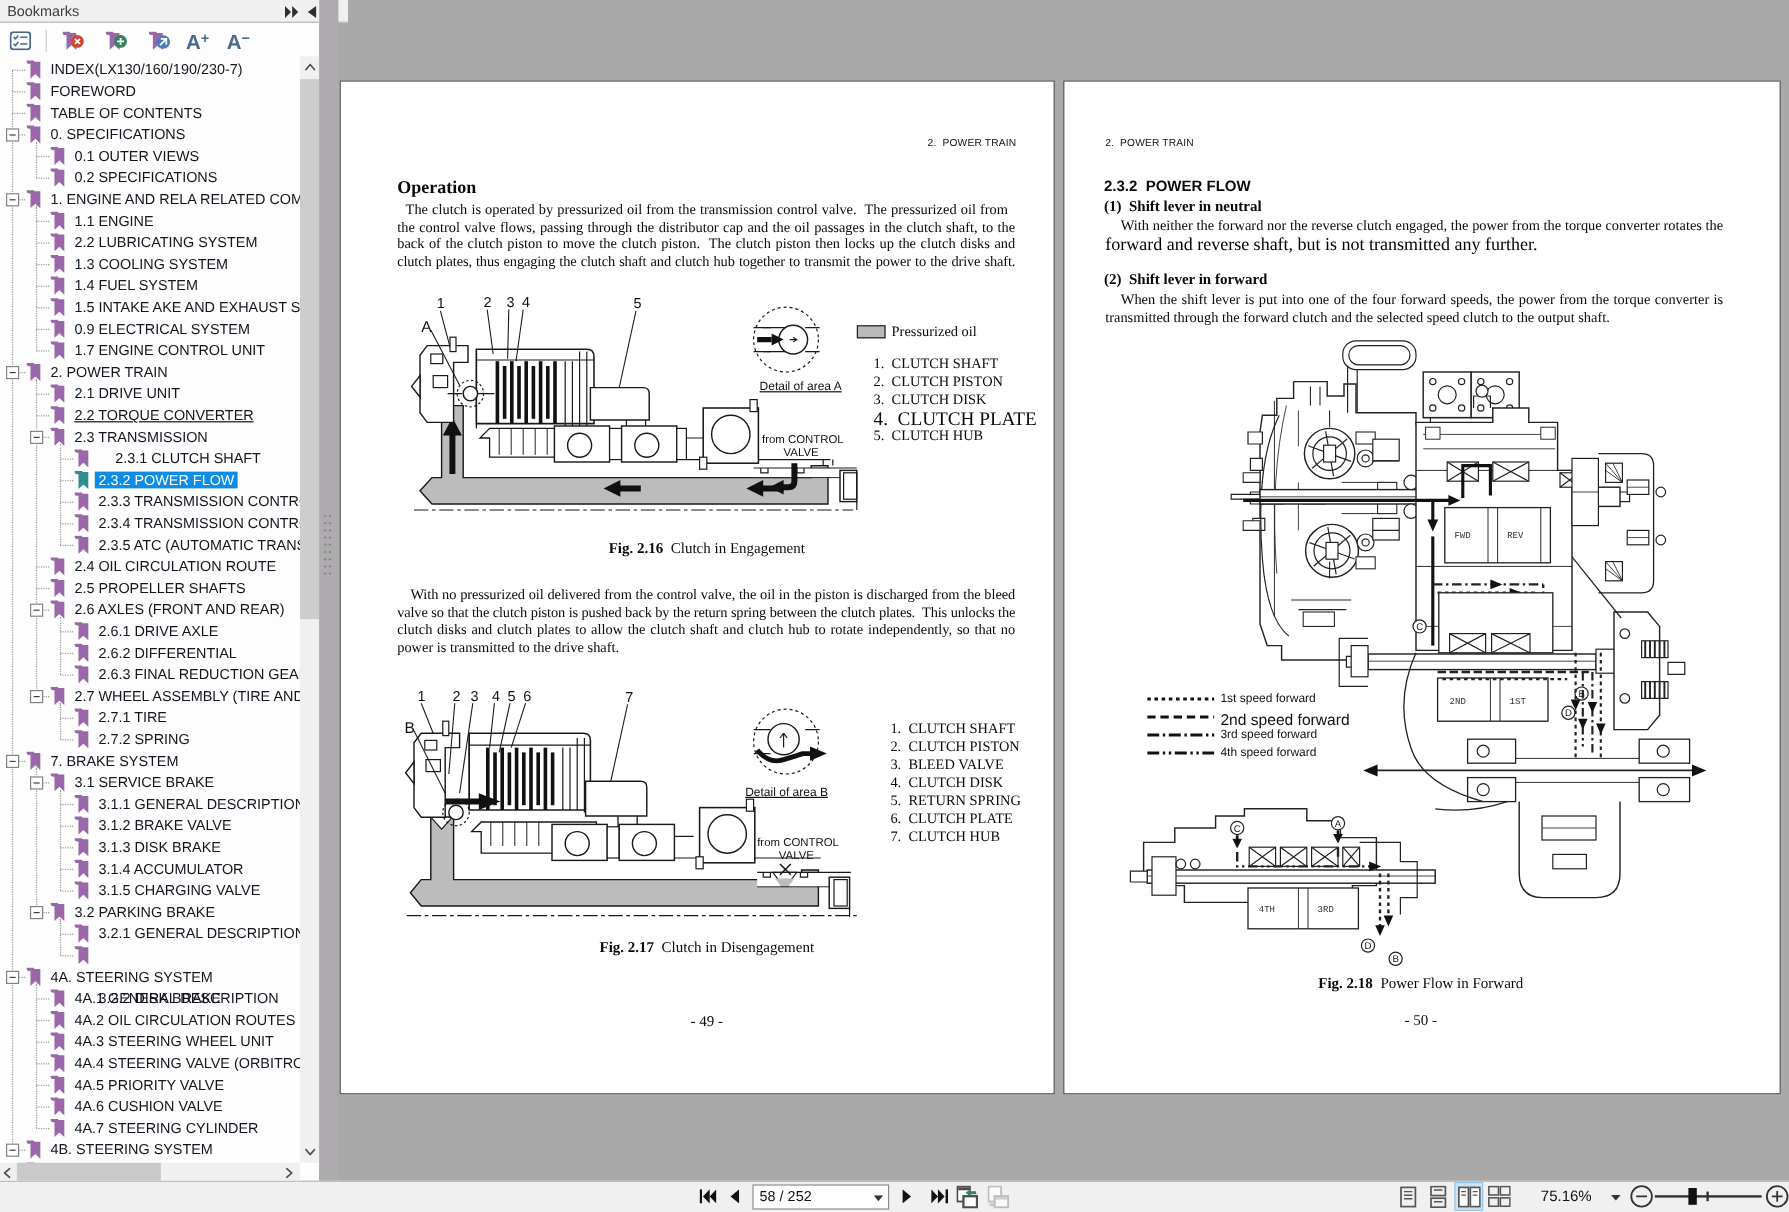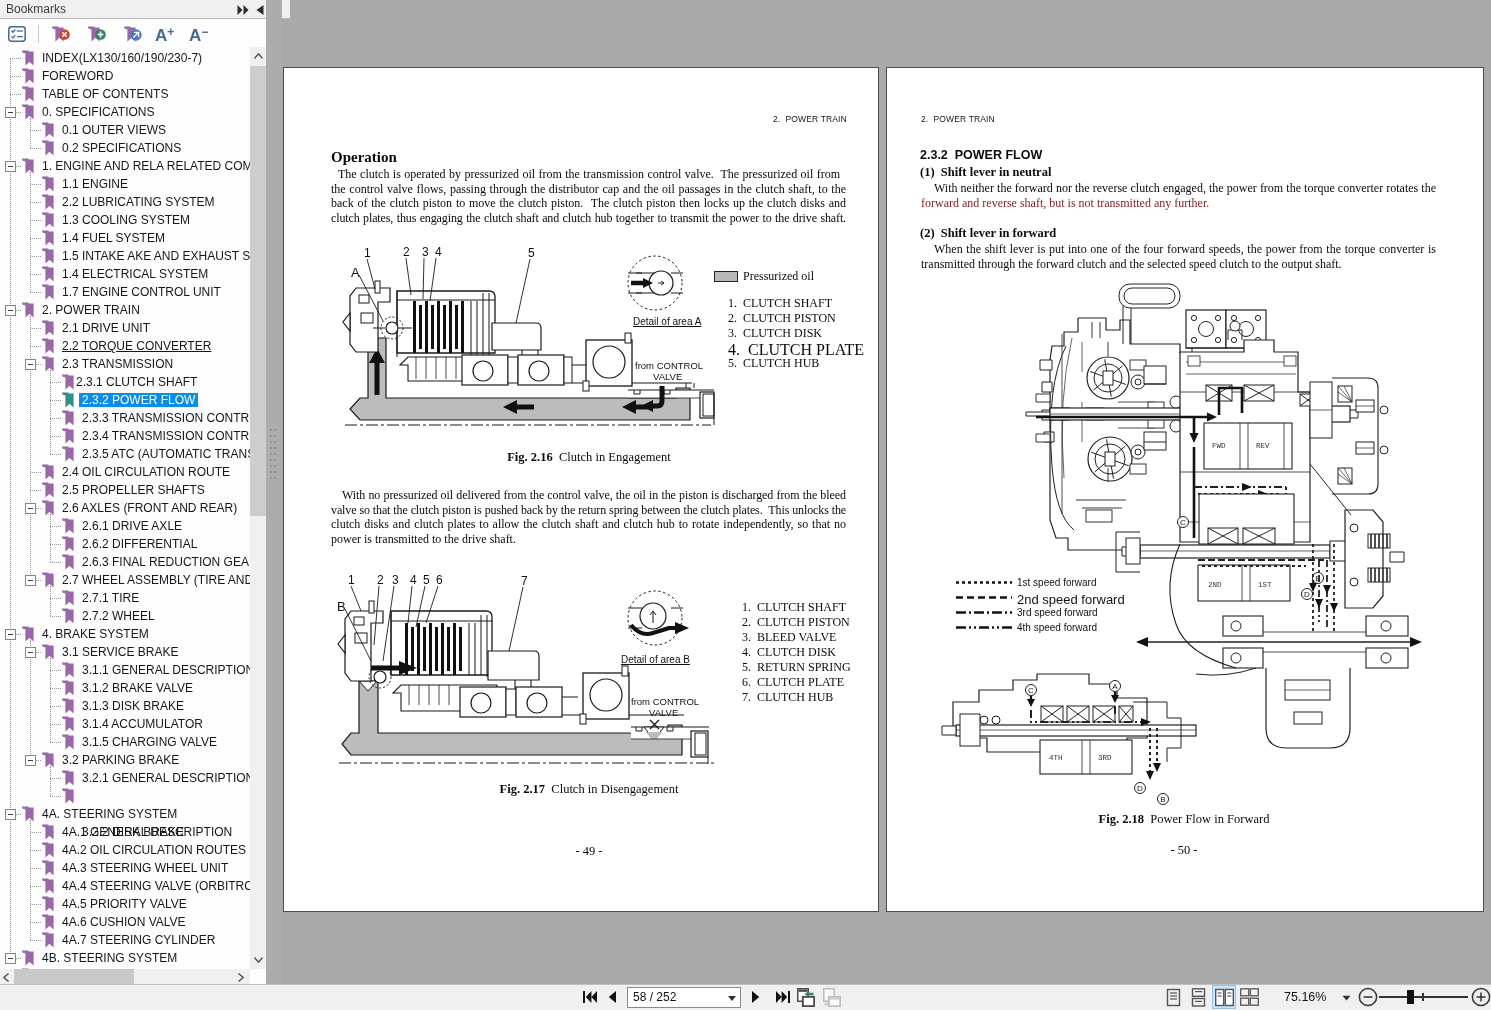--- a/index.html
+++ b/index.html
@@ -156,21 +156,21 @@
     <svg class="abs" style="left:42px;top:201px" width="13" height="16" viewBox="0 0 13 16">
       <path d="M0,0.5 H6.5 V3.2 H2.6 Q0,3.2 0,0.8 Z" fill="#9a67a8"></path>
       <path d="M3.4,1.4 H11.6 V15.6 L7.5,11.7 L3.4,15.4 Z" fill="#9a67a8"></path>
     </svg>
     <div class="row" style="left:62px;top:200px">1.5 INTAKE AKE AND EXHAUST SYSTEM</div>
     <div class="doth" style="left:30px;top:227px;width:11px"></div>
     <svg class="abs" style="left:42px;top:219px" width="13" height="16" viewBox="0 0 13 16">
       <path d="M0,0.5 H6.5 V3.2 H2.6 Q0,3.2 0,0.8 Z" fill="#9a67a8"></path>
       <path d="M3.4,1.4 H11.6 V15.6 L7.5,11.7 L3.4,15.4 Z" fill="#9a67a8"></path>
     </svg>
-    <div class="row" style="left:62px;top:218px">1.4 ELECTRICAL SYSTEM</div>
+    <div class="row" style="left:62px;top:218px">0.9 ELECTRICAL SYSTEM</div>
     <div class="doth" style="left:30px;top:245px;width:11px"></div>
     <svg class="abs" style="left:42px;top:237px" width="13" height="16" viewBox="0 0 13 16">
       <path d="M0,0.5 H6.5 V3.2 H2.6 Q0,3.2 0,0.8 Z" fill="#9a67a8"></path>
       <path d="M3.4,1.4 H11.6 V15.6 L7.5,11.7 L3.4,15.4 Z" fill="#9a67a8"></path>
     </svg>
     <div class="row" style="left:62px;top:236px">1.7 ENGINE CONTROL UNIT</div>
     <div class="doth" style="left:10px;top:263px;width:11px"></div>
     <div class="box" style="left:5px;top:258px">
       <i></i>
     </div>
@@ -198,21 +198,21 @@
     <svg class="abs" style="left:42px;top:309px" width="13" height="16" viewBox="0 0 13 16">
       <path d="M0,0.5 H6.5 V3.2 H2.6 Q0,3.2 0,0.8 Z" fill="#9a67a8"></path>
       <path d="M3.4,1.4 H11.6 V15.6 L7.5,11.7 L3.4,15.4 Z" fill="#9a67a8"></path>
     </svg>
     <div class="row" style="left:62px;top:308px">2.3 TRANSMISSION</div>
     <div class="doth" style="left:50px;top:335px;width:11px"></div>
     <svg class="abs" style="left:62px;top:327px" width="13" height="16" viewBox="0 0 13 16">
       <path d="M0,0.5 H6.5 V3.2 H2.6 Q0,3.2 0,0.8 Z" fill="#9a67a8"></path>
       <path d="M3.4,1.4 H11.6 V15.6 L7.5,11.7 L3.4,15.4 Z" fill="#9a67a8"></path>
     </svg>
-    <div class="row" style="left:76px;top:326px">2.3.1 CLUTCH SHAFT</div>
+    <div class="row" style="left:96px;top:326px">2.3.1 CLUTCH SHAFT</div>
     <div class="doth" style="left:50px;top:353px;width:11px"></div>
     <svg class="abs" style="left:62px;top:345px" width="13" height="16" viewBox="0 0 13 16">
       <path d="M0,0.5 H6.5 V3.2 H2.6 Q0,3.2 0,0.8 Z" fill="#2f8e8e"></path>
       <path d="M3.4,1.4 H11.6 V15.6 L7.5,11.7 L3.4,15.4 Z" fill="#2f8e8e"></path>
     </svg>
     <div class="row" style="left:79px;top:344px"><span class="sel">2.3.2 POWER FLOW</span></div>
     <div class="doth" style="left:50px;top:371px;width:11px"></div>
     <svg class="abs" style="left:62px;top:363px" width="13" height="16" viewBox="0 0 13 16">
       <path d="M0,0.5 H6.5 V3.2 H2.6 Q0,3.2 0,0.8 Z" fill="#9a67a8"></path>
       <path d="M3.4,1.4 H11.6 V15.6 L7.5,11.7 L3.4,15.4 Z" fill="#9a67a8"></path>
@@ -282,30 +282,30 @@
     <svg class="abs" style="left:62px;top:543px" width="13" height="16" viewBox="0 0 13 16">
       <path d="M0,0.5 H6.5 V3.2 H2.6 Q0,3.2 0,0.8 Z" fill="#9a67a8"></path>
       <path d="M3.4,1.4 H11.6 V15.6 L7.5,11.7 L3.4,15.4 Z" fill="#9a67a8"></path>
     </svg>
     <div class="row" style="left:82px;top:542px">2.7.1 TIRE</div>
     <div class="doth" style="left:50px;top:569px;width:11px"></div>
     <svg class="abs" style="left:62px;top:561px" width="13" height="16" viewBox="0 0 13 16">
       <path d="M0,0.5 H6.5 V3.2 H2.6 Q0,3.2 0,0.8 Z" fill="#9a67a8"></path>
       <path d="M3.4,1.4 H11.6 V15.6 L7.5,11.7 L3.4,15.4 Z" fill="#9a67a8"></path>
     </svg>
-    <div class="row" style="left:82px;top:560px">2.7.2 WHEEL</div>
+    <div class="row" style="left:82px;top:560px">2.7.2 SPRING</div>
     <div class="doth" style="left:10px;top:587px;width:11px"></div>
     <div class="box" style="left:5px;top:582px">
       <i></i>
     </div>
     <svg class="abs" style="left:22px;top:579px" width="13" height="16" viewBox="0 0 13 16">
       <path d="M0,0.5 H6.5 V3.2 H2.6 Q0,3.2 0,0.8 Z" fill="#9a67a8"></path>
       <path d="M3.4,1.4 H11.6 V15.6 L7.5,11.7 L3.4,15.4 Z" fill="#9a67a8"></path>
     </svg>
-    <div class="row" style="left:42px;top:578px">4. BRAKE SYSTEM</div>
+    <div class="row" style="left:42px;top:578px">7. BRAKE SYSTEM</div>
     <div class="doth" style="left:30px;top:605px;width:11px"></div>
     <div class="box" style="left:25px;top:600px">
       <i></i>
     </div>
     <svg class="abs" style="left:42px;top:597px" width="13" height="16" viewBox="0 0 13 16">
       <path d="M0,0.5 H6.5 V3.2 H2.6 Q0,3.2 0,0.8 Z" fill="#9a67a8"></path>
       <path d="M3.4,1.4 H11.6 V15.6 L7.5,11.7 L3.4,15.4 Z" fill="#9a67a8"></path>
     </svg>
     <div class="row" style="left:62px;top:596px">3.1 SERVICE BRAKE</div>
     <div class="doth" style="left:50px;top:623px;width:11px"></div>
@@ -851,21 +851,21 @@
     <circle cx="254" cy="506" r="5.5" fill="#fff" stroke-width="1"></circle>
     <text x="254" y="509" font-family="Liberation Sans" font-size="8" fill="#111" stroke="none" text-anchor="middle">D</text>
     <circle cx="277" cy="517" r="5.5" fill="#fff" stroke-width="1"></circle>
     <text x="277" y="520" font-family="Liberation Sans" font-size="8" fill="#111" stroke="none" text-anchor="middle">B</text>
     <path d="M247,420 h34 v16 h14 v30 h-14 v14" stroke-width="1"></path>
   </svg>
 <div class="abs pghead" style="left:921px;top:114px">2.&nbsp; POWER TRAIN</div>
 <div class="abs" style="left:920px;top:148px;font-size:12.5px;font-weight:bold;color:#0a0a0a;letter-spacing:0px">2.3.2&nbsp; POWER FLOW</div>
 <div class="abs serif" style="left:920px;top:165px;font-size:12.5px;font-weight:bold;color:#0a0a0a">(1)&nbsp; Shift lever in neutral</div>
 <div class="jline" style="left:921px;top:181px"><span style="display:inline-block;width:13px"></span>With neither the forward nor the reverse clutch engaged, the power from the torque converter rotates the</div>
-<div class="abs serif" style="left:921px;top:196px;font-size:12px;color:#7f1d1d">forward and reverse shaft, but is not transmitted any further.</div>
+<div class="abs serif" style="left:921px;top:196px;font-size:15px;color:#000000">forward and reverse shaft, but is not transmitted any further.</div>
 <div class="abs serif" style="left:920px;top:226px;font-size:12.5px;font-weight:bold;color:#0a0a0a">(2)&nbsp; Shift lever in forward</div>
 <div class="jline" style="left:921px;top:242px"><span style="display:inline-block;width:13px"></span>When the shift lever is put into one of the four forward speeds, the power from the torque converter is</div>
 <div class="abs serif" style="left:921px;top:257px;font-size:12px;color:#0a0a0a">transmitted through the forward clutch and the selected speed clutch to the output shaft.</div>
 <div class="abs serif" style="left:888px;top:812px;width:592px;text-align:center;font-size:12.5px;color:#0a0a0a"><b>Fig. 2.18</b>&nbsp;&nbsp;Power Flow in Forward</div>
 <div class="abs serif" style="left:888px;top:843px;width:592px;text-align:center;font-size:12.5px;color:#0a0a0a">- 50 -</div>
 <svg class="abs" style="left:956px;top:580px" width="56" height="5" viewBox="0 0 56 5">
     <line x1="0" y1="2.5" x2="56" y2="2.5" stroke="#111" stroke-width="2.6" stroke-dasharray="3,3"></line>
   </svg>
 <div class="abs" style="left:1017px;top:577px;font-size:10px;color:#111">1st speed forward</div>
 <svg class="abs" style="left:956px;top:595px" width="56" height="5" viewBox="0 0 56 5">

